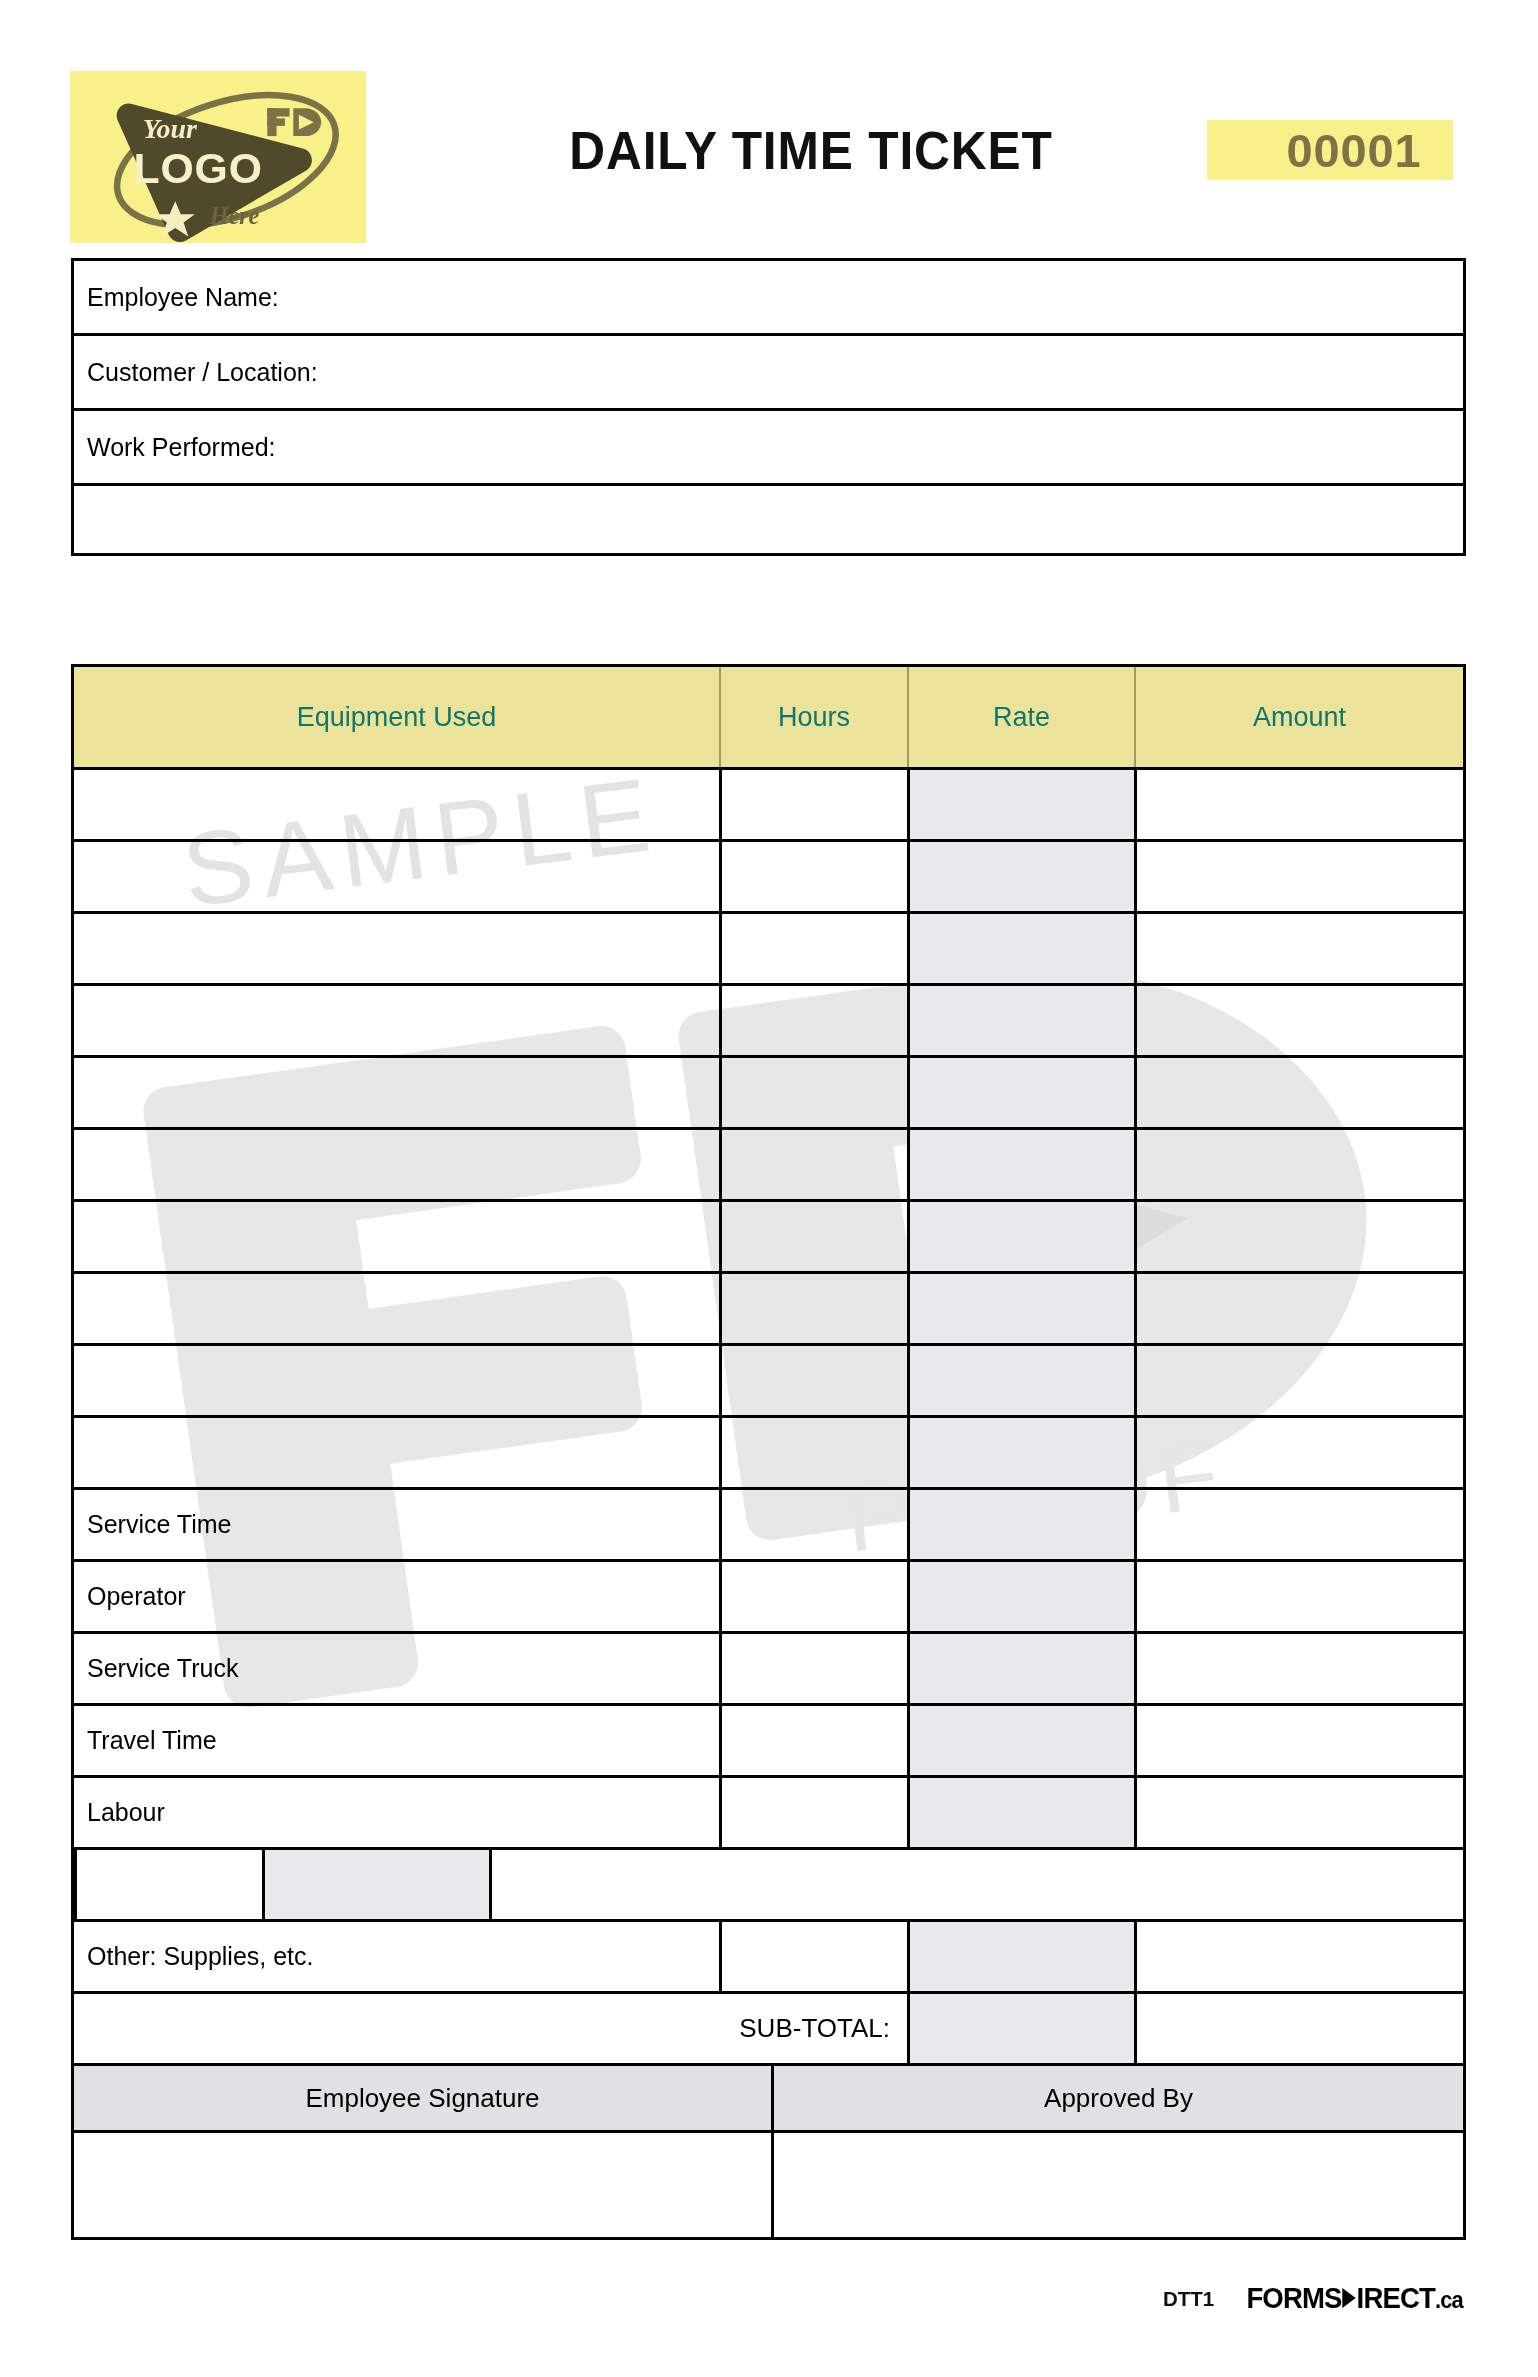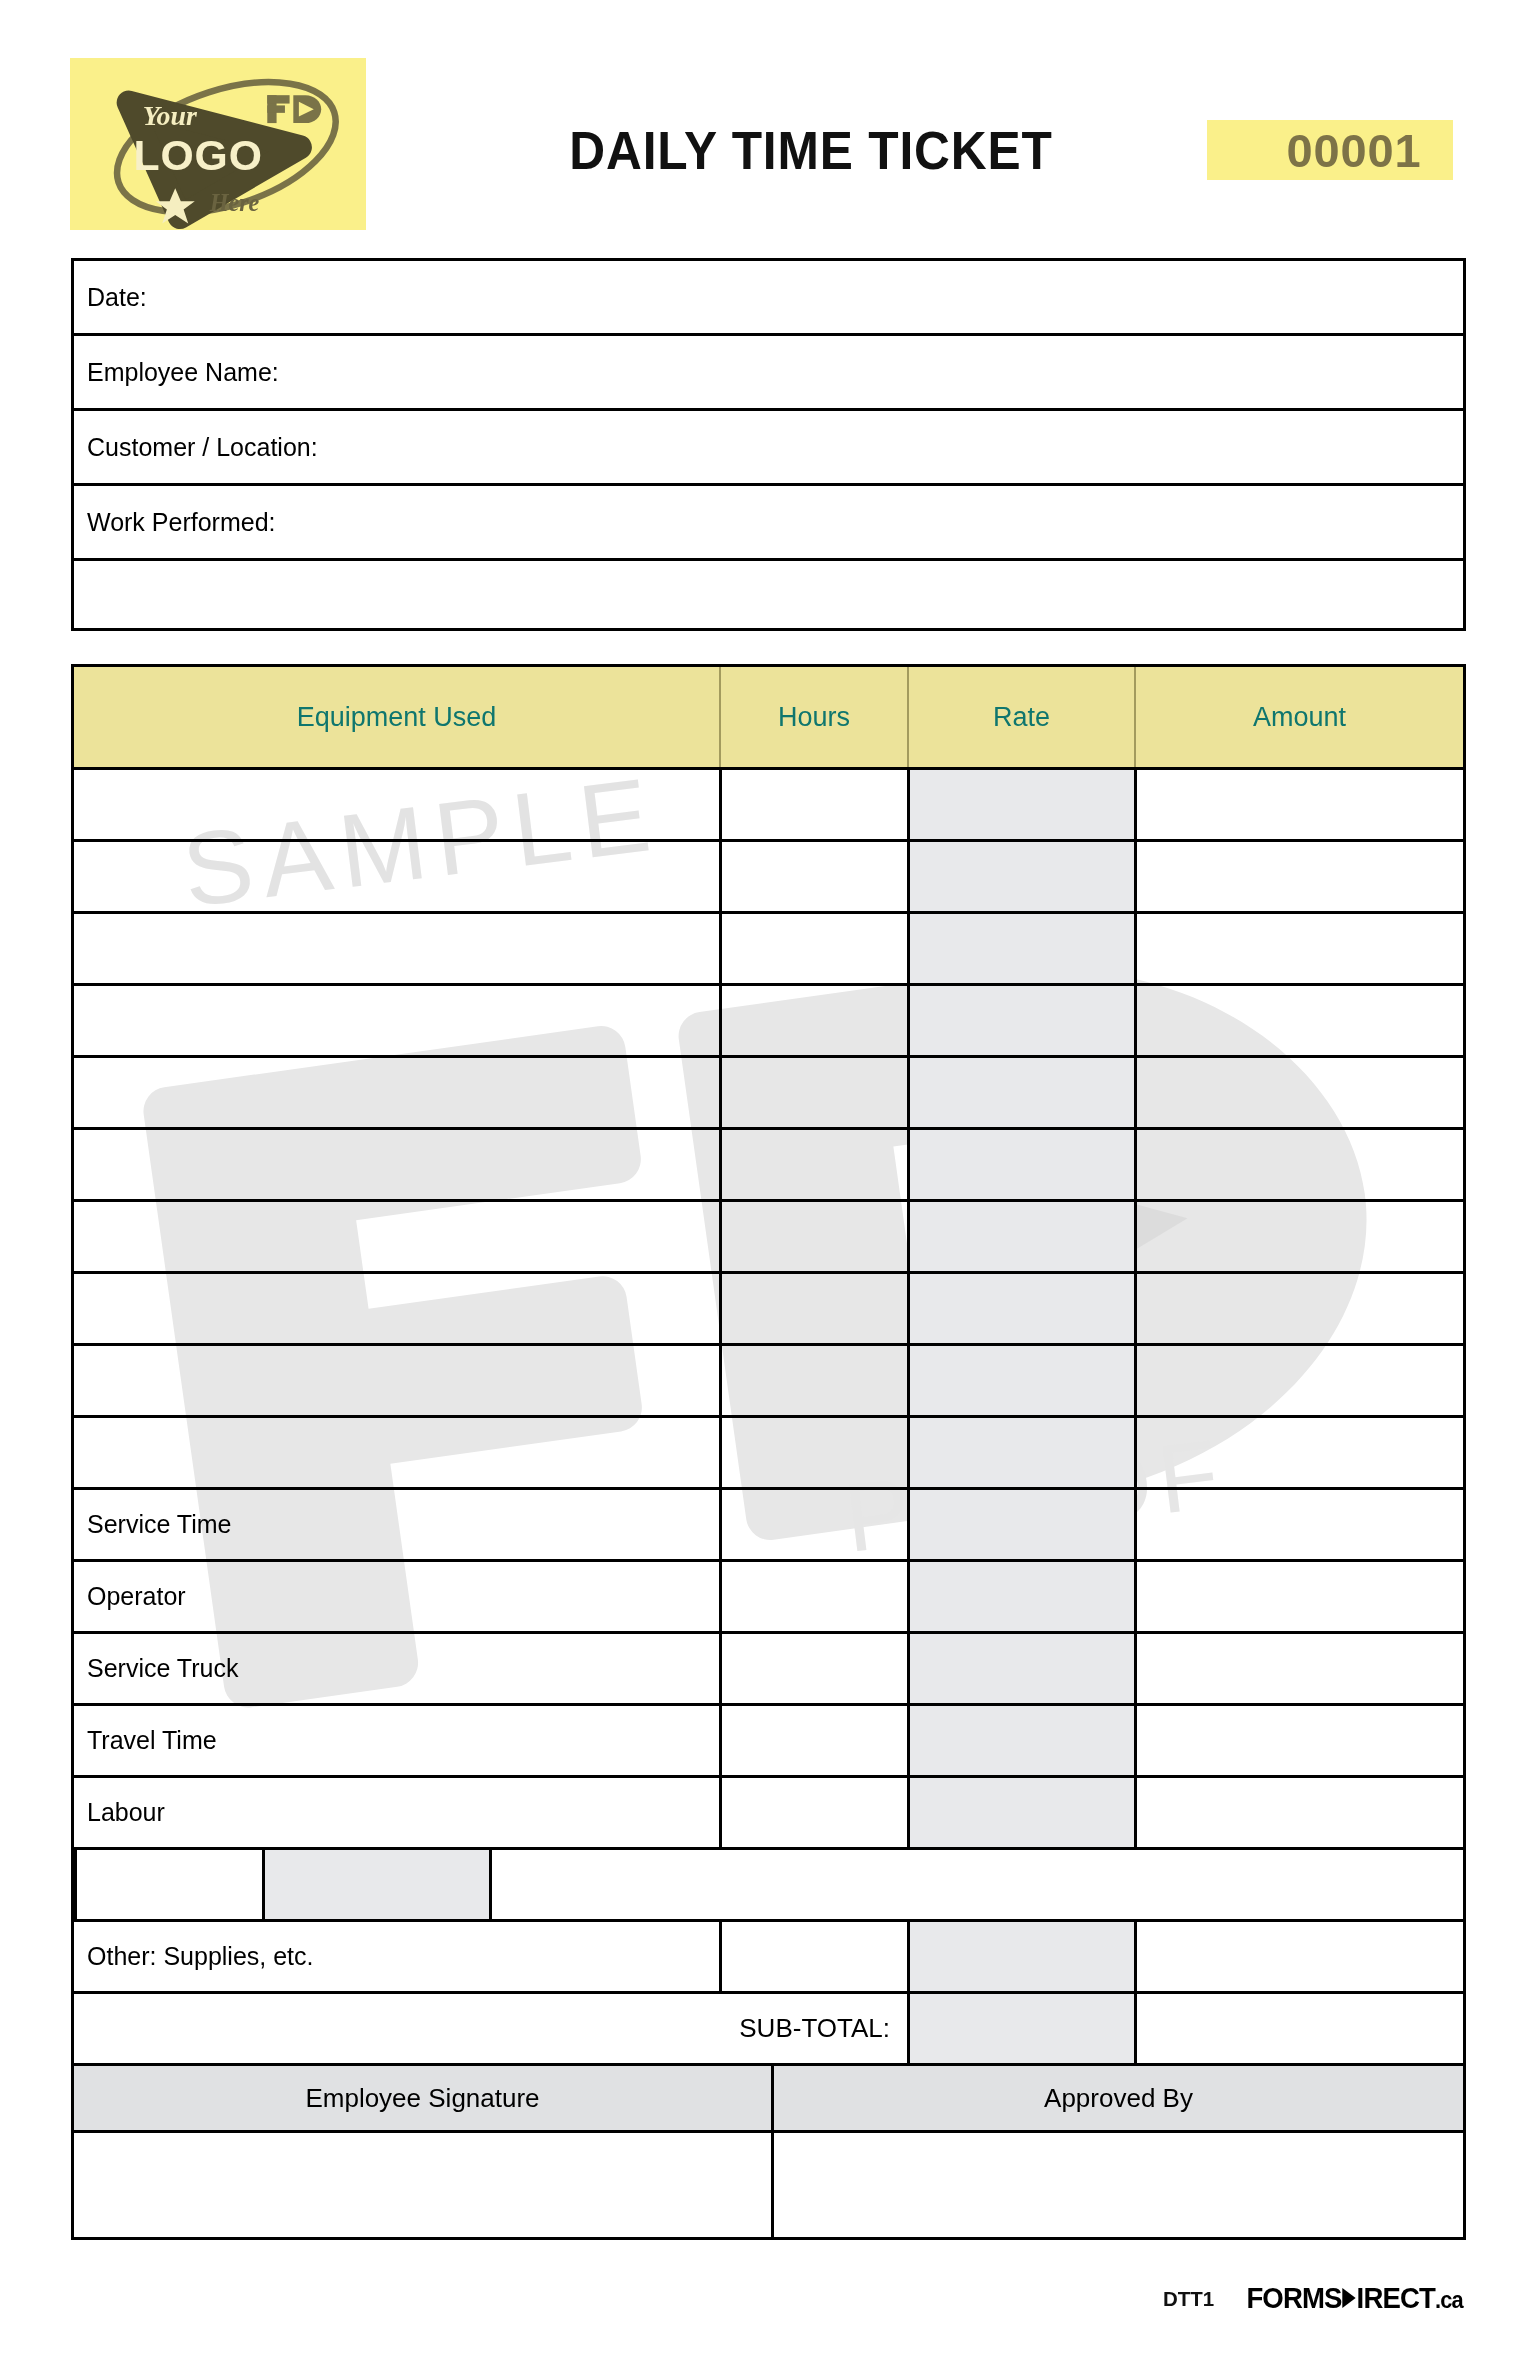--- a/index.html
+++ b/index.html
@@ -70,21 +70,21 @@
   .header {
     position: absolute;
     left: 0; top: 0;
     width: 1538px;
     height: 252px;
     z-index: 2;
   }
   .logo-box {
     position: absolute;
     left: 70px;
-    top: 58px;
+    top: 71px;
     width: 296px;
     height: 172px;
     background: #faf08a;
     overflow: hidden;
   }
   .logo-box svg { width: 100%; height: 100%; display: block; }
 
   .doc-title {
     position: absolute;
     left: 522px;
@@ -305,23 +305,20 @@
       </svg>
     </div>
 
     <div class="doc-title">DAILY TIME TICKET</div>
 
     <div class="ticket-number">00001</div>
   </div>
 
   <div class="info-block">
     <div class="info-row">
-      <span>Date:</span>
-    </div>
-    <div class="info-row">
       <span>Employee Name:</span>
     </div>
     <div class="info-row">
       <span>Customer / Location:</span>
     </div>
     <div class="info-row">
       <span>Work Performed:</span>
     </div>
     <div class="info-row last">
       <span></span>

